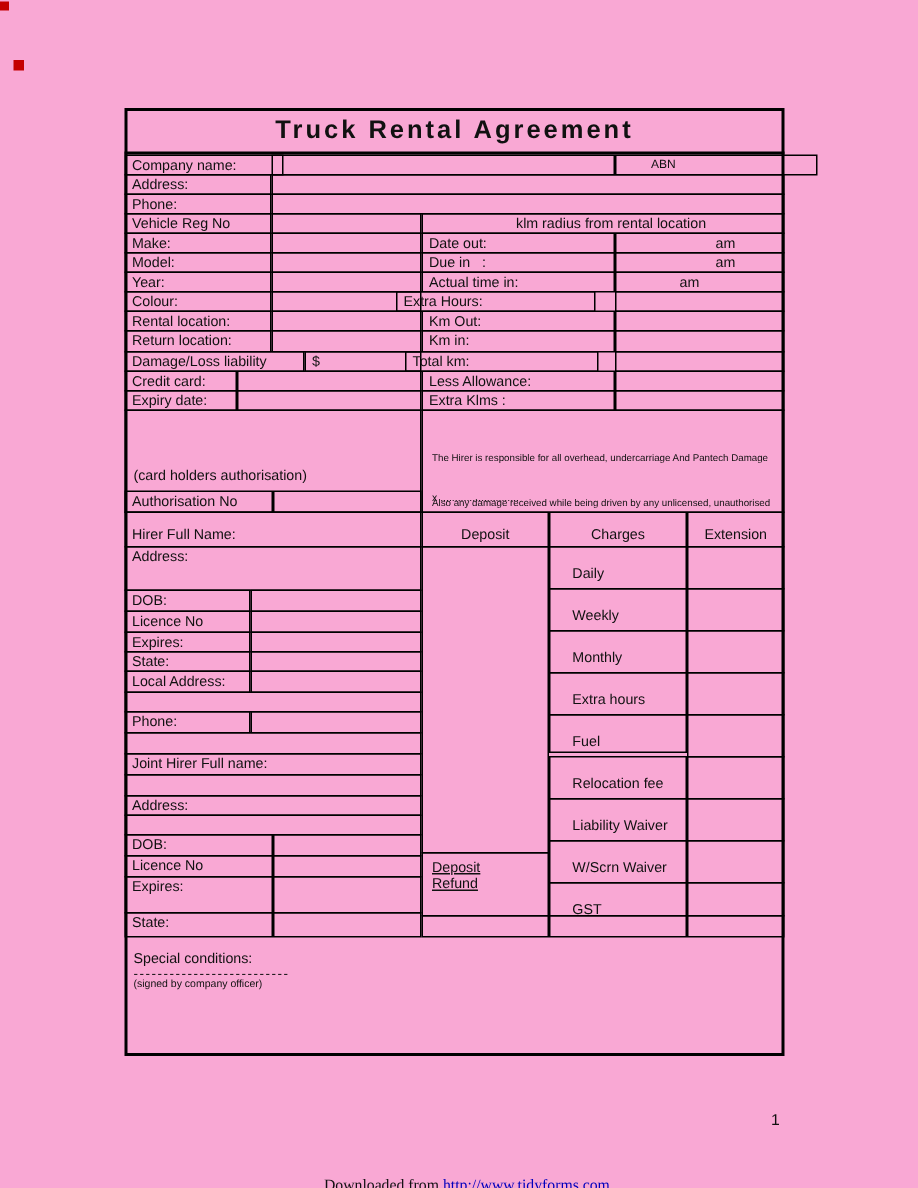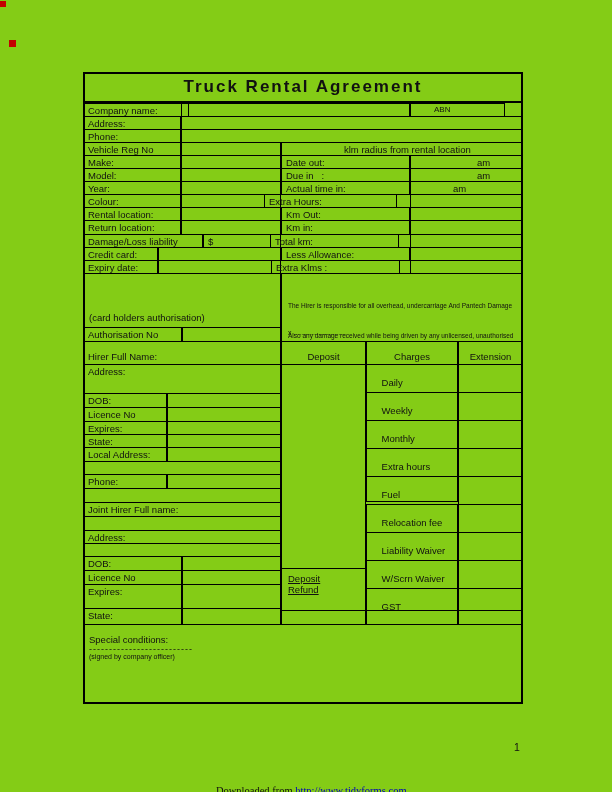--- a/index.html
+++ b/index.html
@@ -1,16 +1,16 @@
 <!DOCTYPE html>
 <html><head>
 <meta charset="utf-8">
 <style>
   html,body{margin:0;padding:0;background:#fff;}
-  .page{position:relative;width:612px;height:792px;background:#84cc16;
+  .page{position:relative;width:612px;height:792px;background:#f9a8d4;
         font-family:"Liberation Sans",sans-serif;color:#111;overflow:hidden;}
   .c{position:absolute;box-sizing:border-box;border:1px solid #000;
      font-size:9.5px;line-height:11px;padding:1px 0 0 4px;white-space:pre;overflow:hidden;}
   .free{position:absolute;white-space:pre;}
   .outer{position:absolute;box-sizing:border-box;border:2px solid #000;}
   .title{display:flex;align-items:center;justify-content:center;font-weight:bold;
          font-size:17px;letter-spacing:2px;border:none;border-bottom:2px solid #000;padding:0;}
   .ba{display:flex;align-items:flex-end;padding-bottom:2px;}
   .ctr{justify-content:center;padding-left:0;}
   .small{font-size:8px;line-height:9px;}
@@ -26,21 +26,21 @@
 
   <div class="mark" style="left:0;top:1px;width:6px;height:6px;background:#c40000;"></div>
   <div class="mark" style="left:9px;top:40px;width:7px;height:7px;background:#c40000;"></div>
 
   <div class="outer" style="left:83px;top:72px;width:440px;height:632px;"></div>
 
   <div class="c title" style="left:83px;top:72px;width:440px;height:31px;">Truck Rental Agreement</div>
 
   <div class="c" style="left:83px;top:103px;width:106px;height:14px;">Company name:</div>
   <div class="c" style="left:181px;top:103px;width:229px;height:14px;"></div>
-  <div class="c small" style="left:410px;top:103px;width:95px;height:14px;padding-left:23px;">ABN</div>
+  <div class="c small" style="left:410px;top:103px;width:135px;height:14px;padding-left:23px;">ABN</div>
 
   <div class="c" style="left:83px;top:116px;width:98px;height:14px;">Address:</div>
   <div class="c" style="left:181px;top:116px;width:342px;height:14px;"></div>
 
   <div class="c" style="left:83px;top:129px;width:98px;height:14px;">Phone:</div>
   <div class="c" style="left:181px;top:129px;width:342px;height:14px;"></div>
 
   <div class="c" style="left:83px;top:142px;width:98px;height:14px;">Vehicle Reg No</div>
   <div class="c" style="left:181px;top:142px;width:100px;height:14px;"></div>
   <div class="c" style="left:281px;top:142px;width:242px;height:14px;">
@@ -91,21 +91,21 @@
   <div class="c" style="left:270px;top:234px;width:129px;height:14px;">Total km:</div>
   <div class="c" style="left:410px;top:234px;width:113px;height:14px;"></div>
 
   <div class="c" style="left:83px;top:247px;width:75px;height:14px;">Credit card:</div>
   <div class="c" style="left:158px;top:247px;width:123px;height:14px;"></div>
   <div class="c" style="left:281px;top:247px;width:129px;height:14px;">Less Allowance:</div>
   <div class="c" style="left:410px;top:247px;width:113px;height:14px;"></div>
 
   <div class="c" style="left:83px;top:260px;width:75px;height:14px;">Expiry date:</div>
   <div class="c" style="left:158px;top:260px;width:123px;height:14px;"></div>
-  <div class="c" style="left:271px;top:260px;width:129px;height:14px;">Extra Klms :</div>
+  <div class="c" style="left:281px;top:260px;width:129px;height:14px;">Extra Klms :</div>
   <div class="c" style="left:410px;top:260px;width:113px;height:14px;"></div>
 
   <div class="c" style="left:83px;top:273px;width:198px;height:69px;padding:0;">
     <span class="free" style="left:5px;top:38px;font-size:9.5px;">(card holders authorisation)</span>
   </div>
   <div class="c" style="left:83px;top:327px;width:99px;height:15px;">Authorisation No</div>
   <div class="c" style="left:182px;top:327px;width:99px;height:15px;"></div>
 
   <div class="c" style="left:281px;top:273px;width:242px;height:69px;padding:6px 0 0 6px;">
     <span class="tiny" style="display:block;">The Hirer is responsible for all overhead, undercarriage And Pantech Damage</span>

